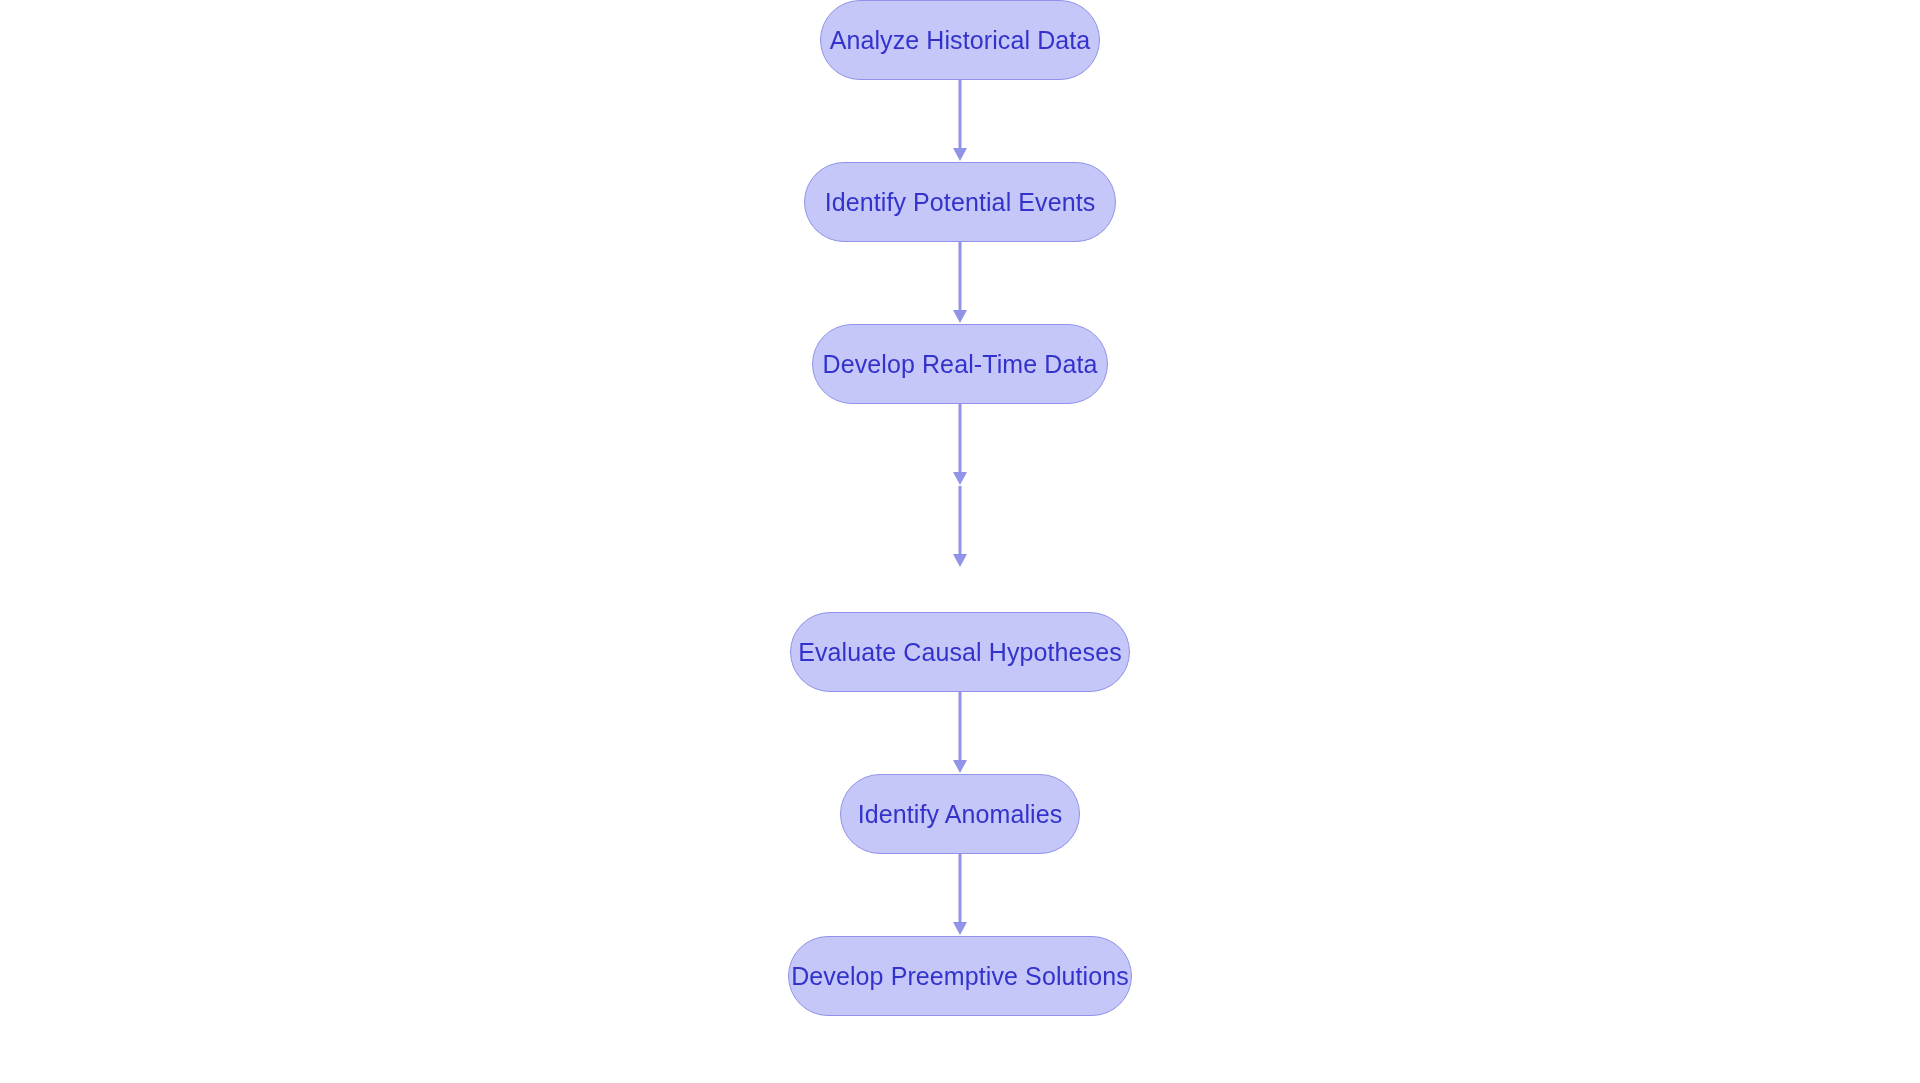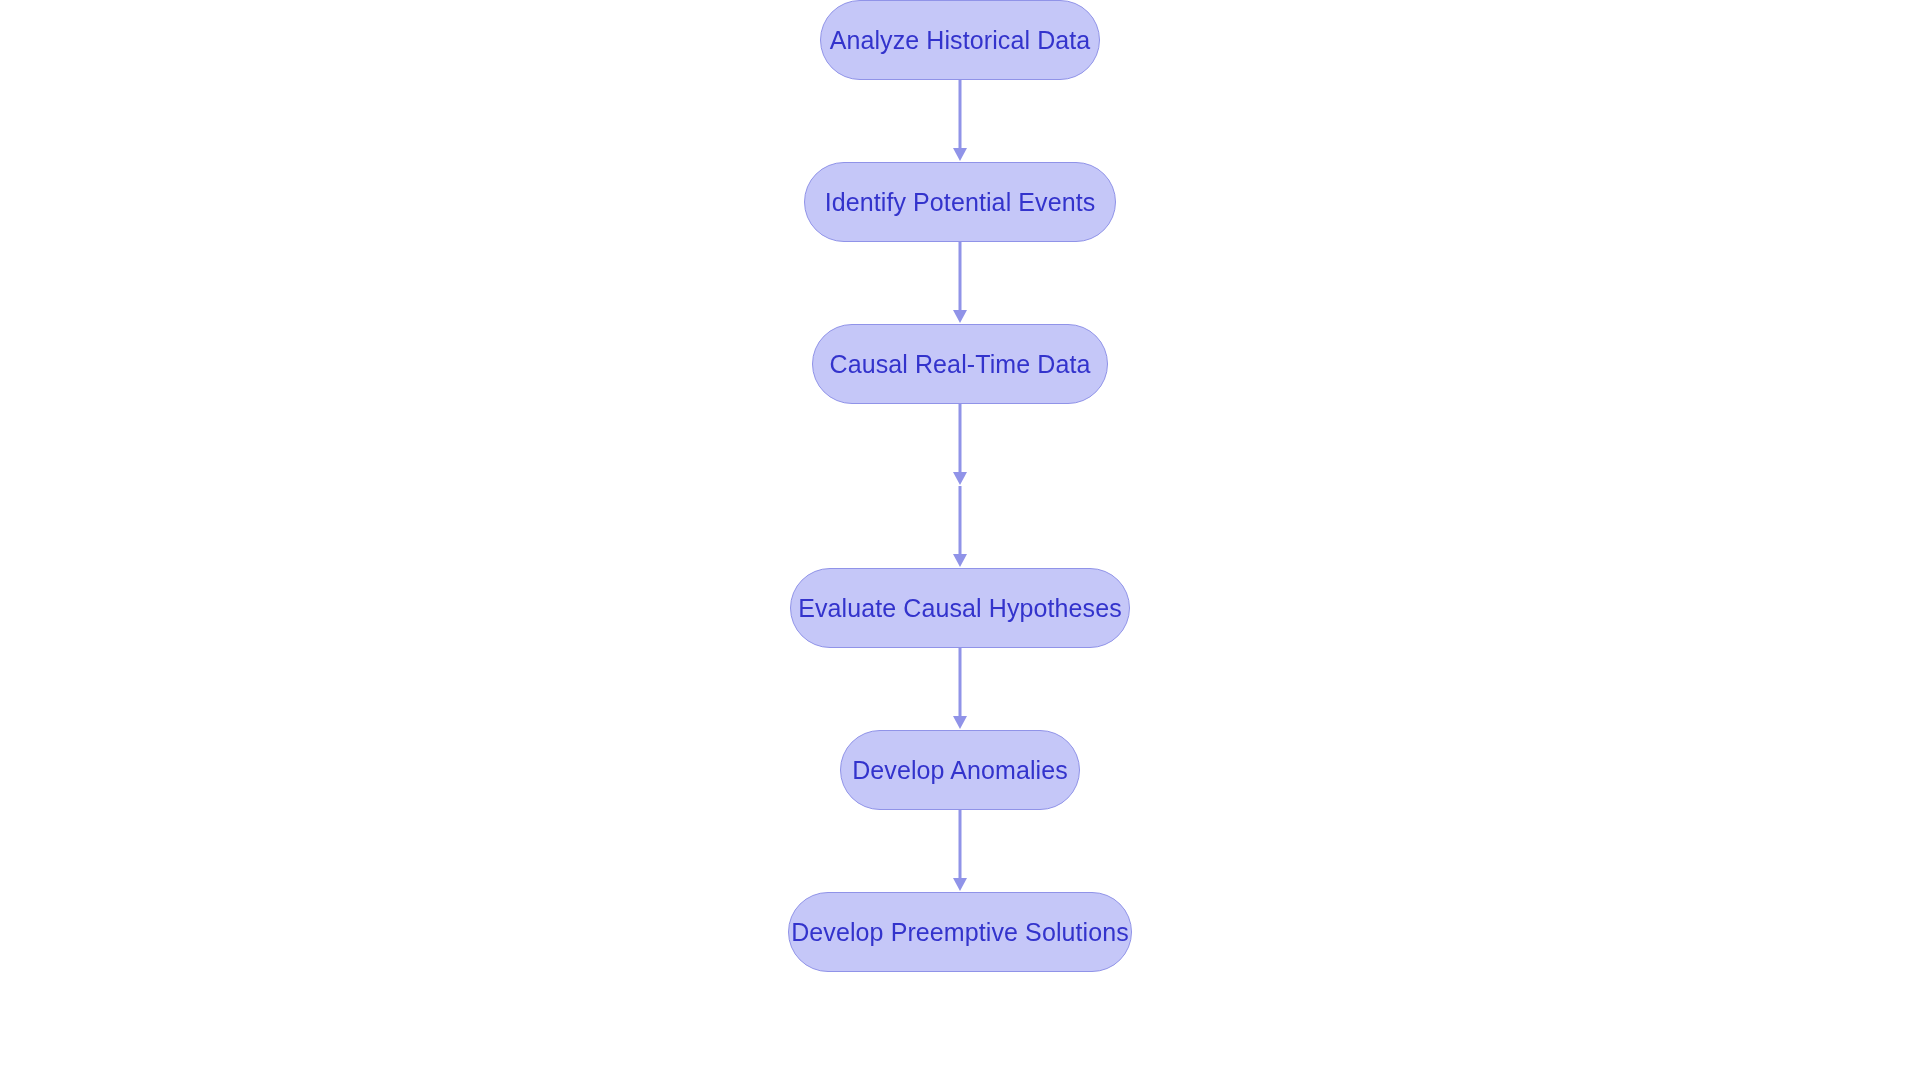--- a/index.html
+++ b/index.html
@@ -82,21 +82,21 @@
     border-left: 7.5px solid transparent;
     border-right: 7.5px solid transparent;
     border-top: 13px solid #9093e8;
   }
 
   
   .n0 { width: 280px; }
   .n1 { width: 312px; }
   .n2 { width: 296px; }
   .n3 { width: 314px; }
-  .n4 { width: 340px; }
+  .n4 { width: 340px; margin-top: 44px; }
   .n5 { width: 240px; }
   .n6 { width: 344px; }
 </style>
 </head>
 <body>
 
 <div id="flowchart-canvas">
   <div class="flow-column">
 
     <div class="node n0">
@@ -111,21 +111,21 @@
     <div class="node n1">
       <span class="node-label">Identify Potential Events</span>
     </div>
 
     <div class="connector">
       <div class="connector-line"></div>
       <div class="connector-arrowhead"></div>
     </div>
 
     <div class="node n2">
-      <span class="node-label">Causal Real-Time Data</span>
+      <span class="node-label">Develop Real-Time Data</span>
     </div>
 
     <div class="connector">
       <div class="connector-line"></div>
       <div class="connector-arrowhead"></div>
     </div>
 
 
     <div class="connector">
       <div class="connector-line"></div>
@@ -135,21 +135,21 @@
     <div class="node n4">
       <span class="node-label">Evaluate Causal Hypotheses</span>
     </div>
 
     <div class="connector">
       <div class="connector-line"></div>
       <div class="connector-arrowhead"></div>
     </div>
 
     <div class="node n5">
-      <span class="node-label">Develop Anomalies</span>
+      <span class="node-label">Identify Anomalies</span>
     </div>
 
     <div class="connector">
       <div class="connector-line"></div>
       <div class="connector-arrowhead"></div>
     </div>
 
     <div class="node n6">
       <span class="node-label">Develop Preemptive Solutions</span>
     </div>

